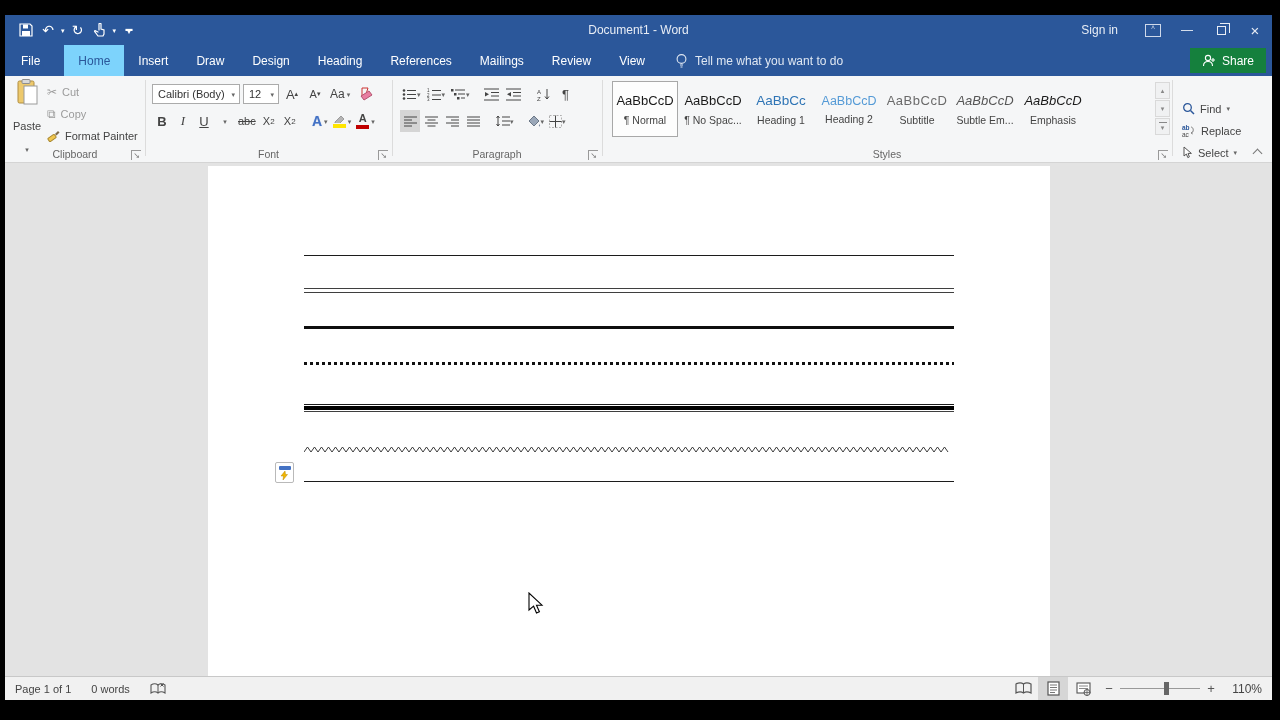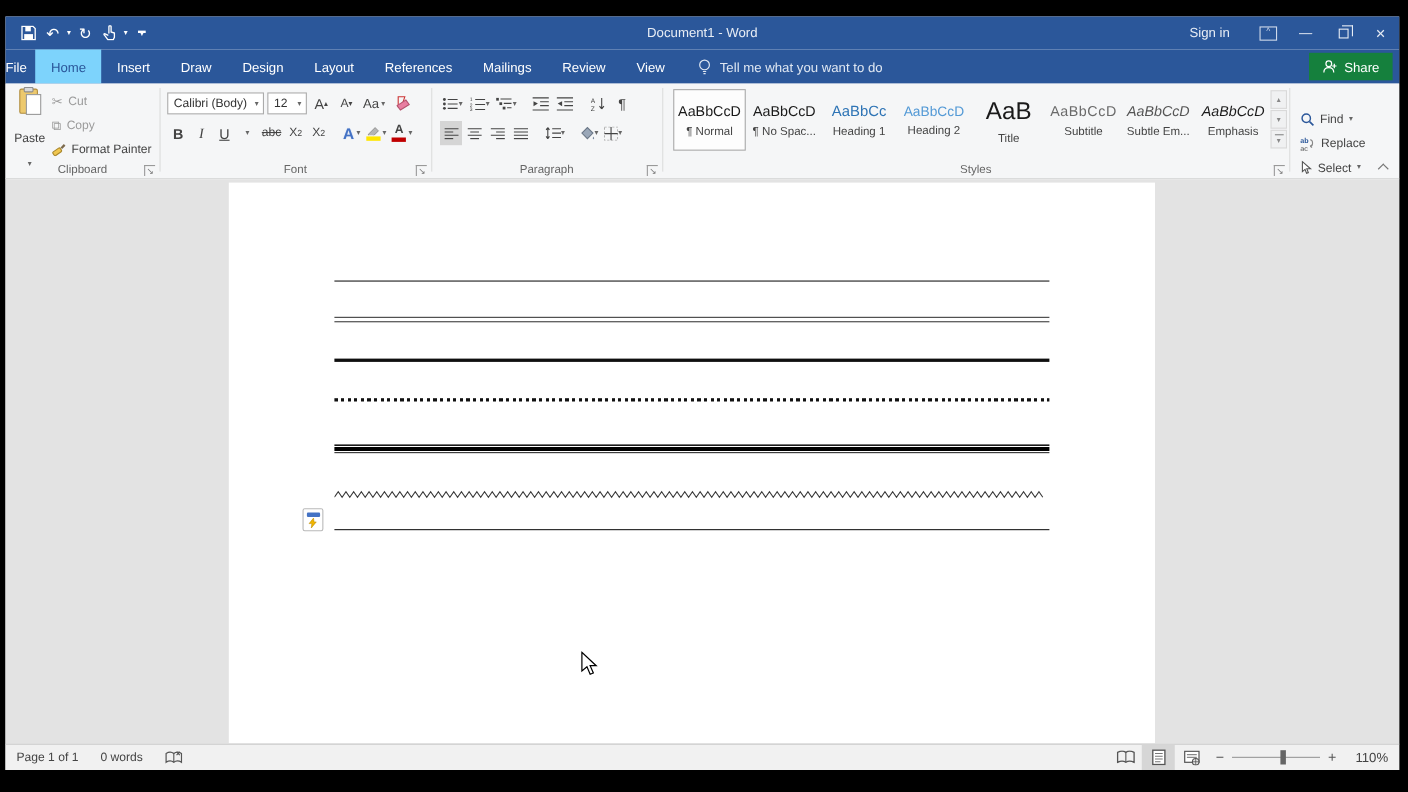--- a/index.html
+++ b/index.html
@@ -16,21 +16,21 @@
   .tb-right { position:absolute; right:0; top:0; height:30px; display:flex; align-items:center; gap:0; color:#e8edf5; }
   .signin { font-size:12px; padding:0 18px; }
   .winbtn { width:34px; height:30px; display:flex; align-items:center; justify-content:center; font-size:12px; color:#e8edf5; }
   .restore-glyph { width:9px; height:9px; border:1px solid #e8edf5; position:relative; }
   .restore-glyph::before { content:""; position:absolute; left:2px; top:-4px; width:9px; height:9px; border:1px solid #e8edf5; border-left:none; border-bottom:none; }
   .ribopts { width:16px; height:13px; border:1px solid #cfd9ea; display:flex; align-items:flex-start; justify-content:center; font-size:7px; line-height:6px; color:#cfd9ea; }
 
   
   .tabsrow { position:absolute; left:0; top:30px; width:100%; height:31px; background:#2b579a; display:flex; align-items:stretch; }
   .tab { color:#fff; font-size:12px; display:flex; align-items:center; padding:0 14px; }
-  .tab.file { padding:0 0; margin-right:8px; }
+  .tab.file { padding:0 16px; margin-right:8px; }
   .tab.active { background:#7dd3fc; color:#2b579a; }
   .tellme { display:flex; align-items:center; gap:7px; color:#dfe7f2; font-size:12px; margin-left:16px; }
   .share-btn { position:absolute; right:6px; top:3px; height:25px; background:#15803d; color:#fff; font-size:12px;
     display:flex; align-items:center; gap:6px; padding:0 12px; }
 
   
   .ribbon { position:absolute; left:0; top:61px; width:100%; height:87px; background:#f5f6f7; border-bottom:1px solid #d4d4d4; font-size:11px; color:#444; }
   .vsep { position:absolute; top:4px; height:76px; width:1px; background:#dcdcdc; }
   .grp { position:absolute; top:0; height:87px; }
   .grp-label { position:absolute; bottom:3px; left:0; right:0; text-align:center; color:#666; font-size:10.5px; }
@@ -136,21 +136,21 @@
       <span class="winbtn" style="font-size:15px;">×</span>
     </div>
   </div>
 
   <div class="tabsrow">
     <div class="tab file">File</div>
     <div class="tab active">Home</div>
     <div class="tab">Insert</div>
     <div class="tab">Draw</div>
     <div class="tab">Design</div>
-    <div class="tab">Layout</div>
+    <div class="tab">Heading</div>
     <div class="tab">References</div>
     <div class="tab">Mailings</div>
     <div class="tab">Review</div>
     <div class="tab">View</div>
     <div class="tellme">
       <span>
         <svg width="13" height="16" viewBox="0 0 13 16">
             <circle cx="6.5" cy="6" r="4.4" fill="none" stroke="#dfe7f2" stroke-width="1.1"></circle>
             <path d="M5 12h3M5.5 14h2" stroke="#dfe7f2" stroke-width="1.1"></path>
           </svg>
@@ -390,24 +390,20 @@
           <div class="style-sample s1" style="color: rgb(26, 26, 26);">AaBbCcD</div>
           <div class="style-name">¶ No Spac...</div>
         </div>
         <div class="style-card">
           <div class="style-sample s2" style="color: rgb(46, 116, 181);">AaBbCc</div>
           <div class="style-name">Heading 1</div>
         </div>
         <div class="style-card">
           <div class="style-sample s3" style="color: rgb(84, 154, 214);">AaBbCcD</div>
           <div class="style-name">Heading 2</div>
-        </div>
-        <div class="style-card">
-          <div class="style-sample s4" style="color: rgb(26, 26, 26);">AaB</div>
-          <div class="style-name">Title</div>
         </div>
         <div class="style-card">
           <div class="style-sample s5" style="color: rgb(106, 106, 106);">AaBbCcD</div>
           <div class="style-name">Subtitle</div>
         </div>
         <div class="style-card">
           <div class="style-sample s6 it" style="color: rgb(85, 85, 85);">AaBbCcD</div>
           <div class="style-name">Subtle Em...</div>
         </div>
         <div class="style-card">

